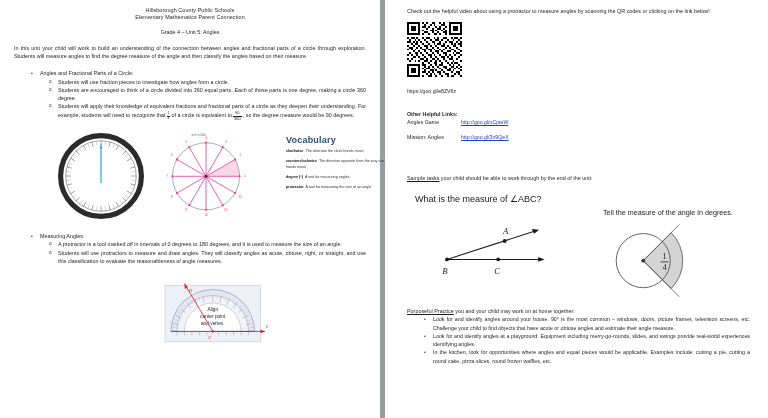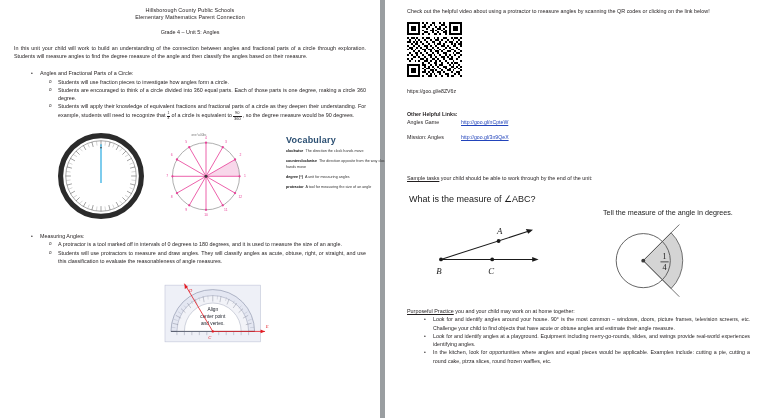--- a/index.html
+++ b/index.html
@@ -49,21 +49,21 @@
   .urlline{font-size:5.2px;margin-top:11px;}
   .links-h{font-size:5.3px;font-weight:bold;margin-top:17px;}
   .linkrow{font-size:5.3px;margin-top:2px;display:flex;}
   .linkrow .lbl{width:54px;flex:0 0 54px;}
   .linkrow.sp{margin-top:9px;}
   a.lnk{color:#2244bb;text-decoration:underline;font-size:5.2px;}
 
   .sampleline{font-size:5.4px;margin-top:35px;}
   .sampleline u{text-decoration:underline;}
   .tasks{position:relative;height:110px;margin-top:12px;}
-  .task1{position:absolute;left:2px;top:0;width:185px;}
+  .task1{position:absolute;left:8px;top:0;width:185px;}
   .task2{position:absolute;left:196px;top:15px;width:165px;}
   .taskq{font-size:9px;line-height:12px;color:#1a1a1a;}
   .taskq2{font-size:7.2px;line-height:10px;color:#1a1a1a;}
 
   .pp{font-size:5.4px;margin-top:5px;}
   ul.pplist{margin:1px 0 0 0;padding:0 0 0 26px;list-style:none;}
   ul.pplist>li{position:relative;font-size:5.3px;line-height:8.3px;text-align:justify;}
   ul.pplist>li:before{content:"\2022";position:absolute;left:-9px;top:0;font-size:5px;}
   svg{display:block;}
 </style>

